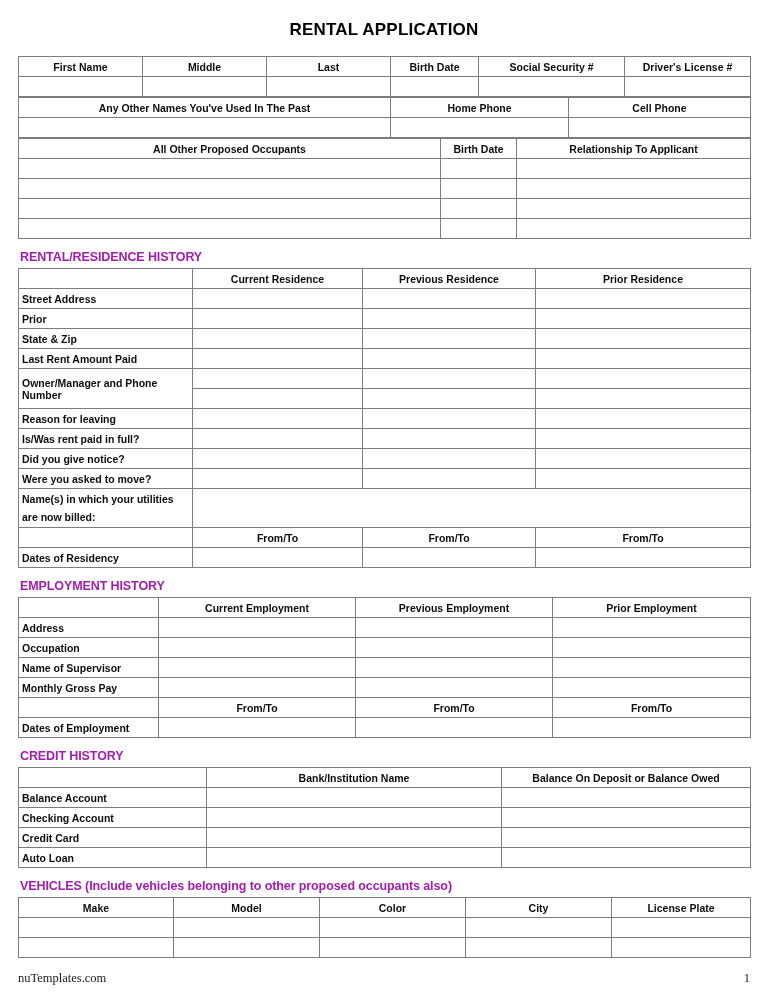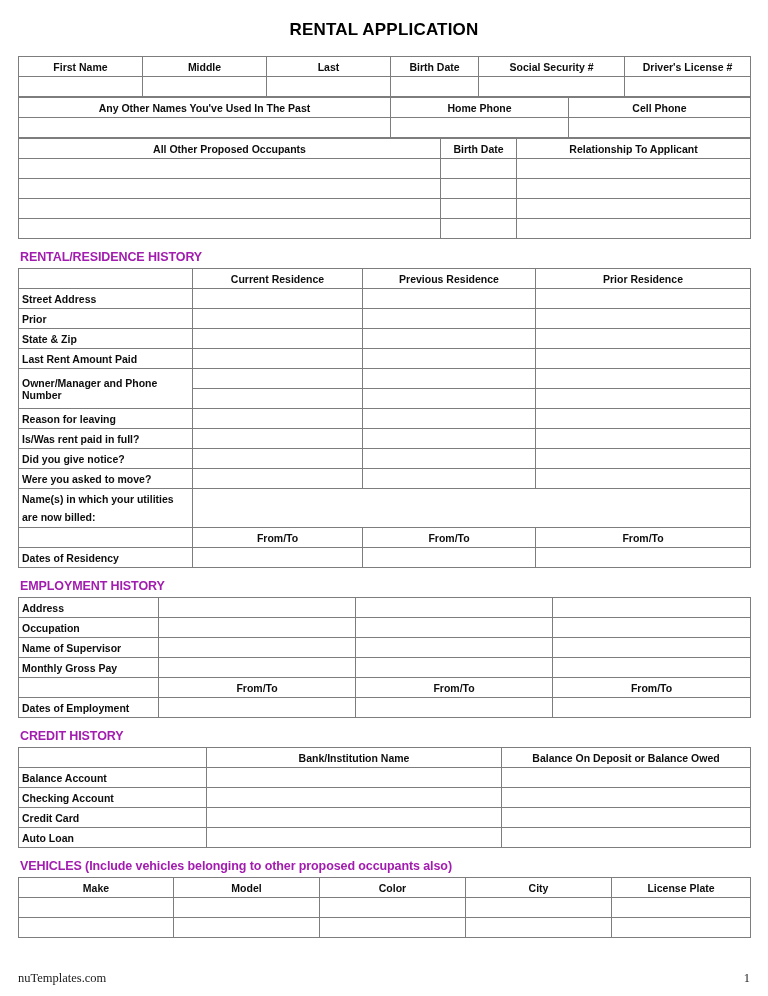--- a/index.html
+++ b/index.html
@@ -297,20 +297,26 @@
 
   <table class="form">
     <colgroup>
       <col style="width:140px">
         <col style="width:197px">
         <col style="width:197px">
         <col style="width:198px">
     </colgroup>
     <tbody>
       <tr>
+        <td class="nb"></td>
+        <td class="hd">Current Employment</td>
+        <td class="hd">Previous Employment</td>
+        <td class="hd">Prior Employment</td>
+      </tr>
+      <tr>
         <td class="lbl">Address</td>
         <td class="fill"></td>
         <td class="fill"></td>
         <td class="fill"></td>
       </tr>
       <tr>
         <td class="lbl">Occupation</td>
         <td class="fill"></td>
         <td class="fill"></td>
         <td class="fill"></td>

